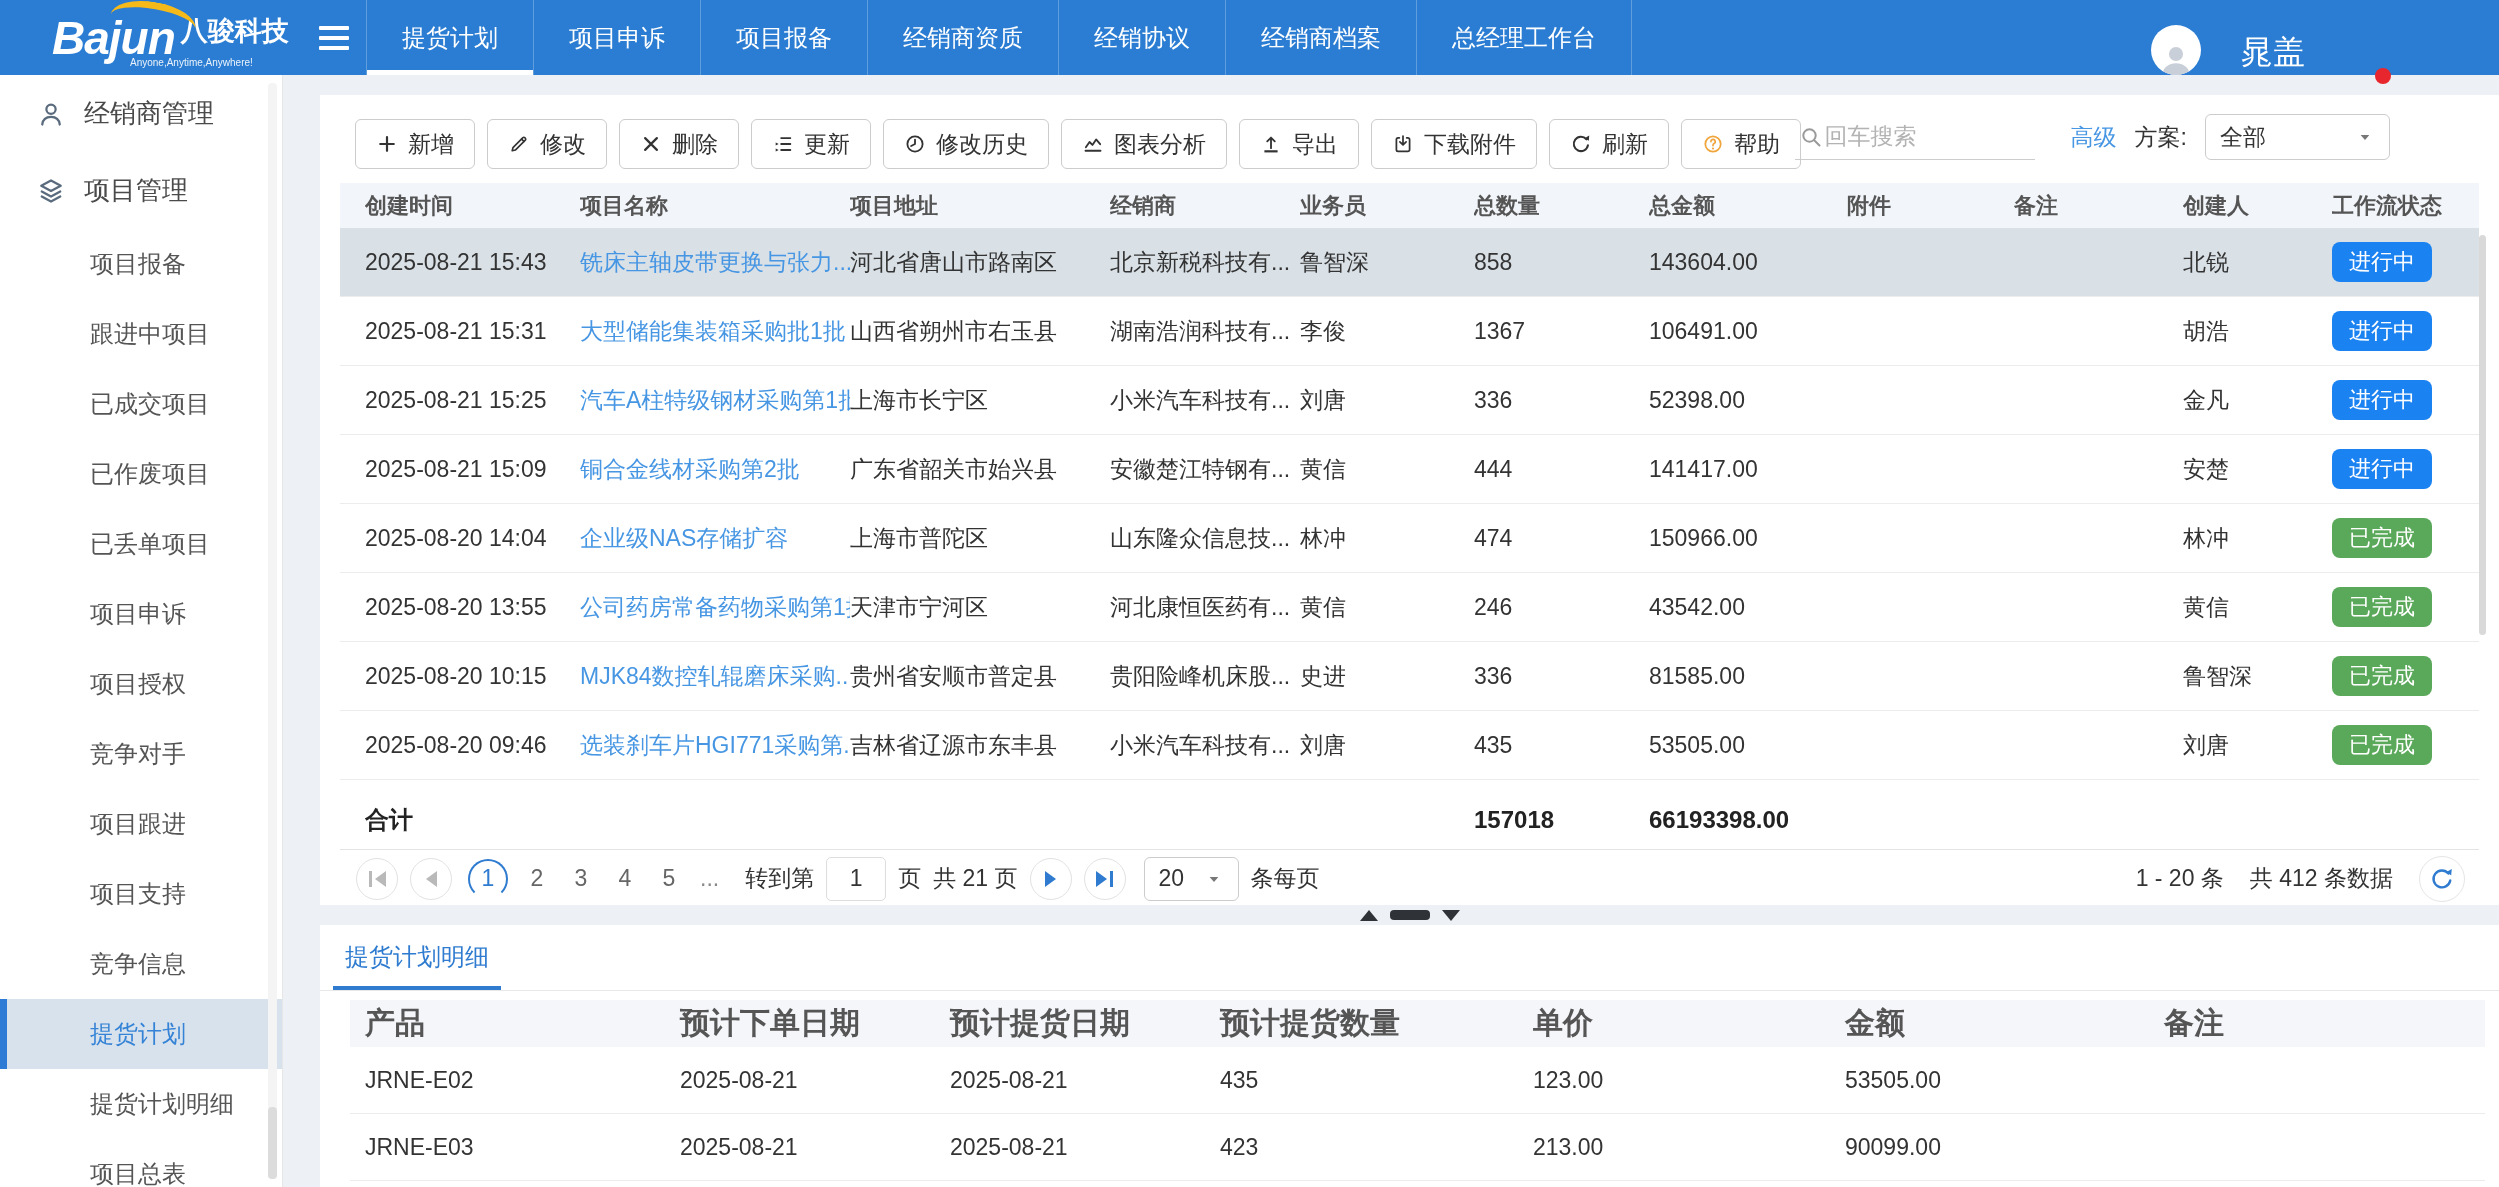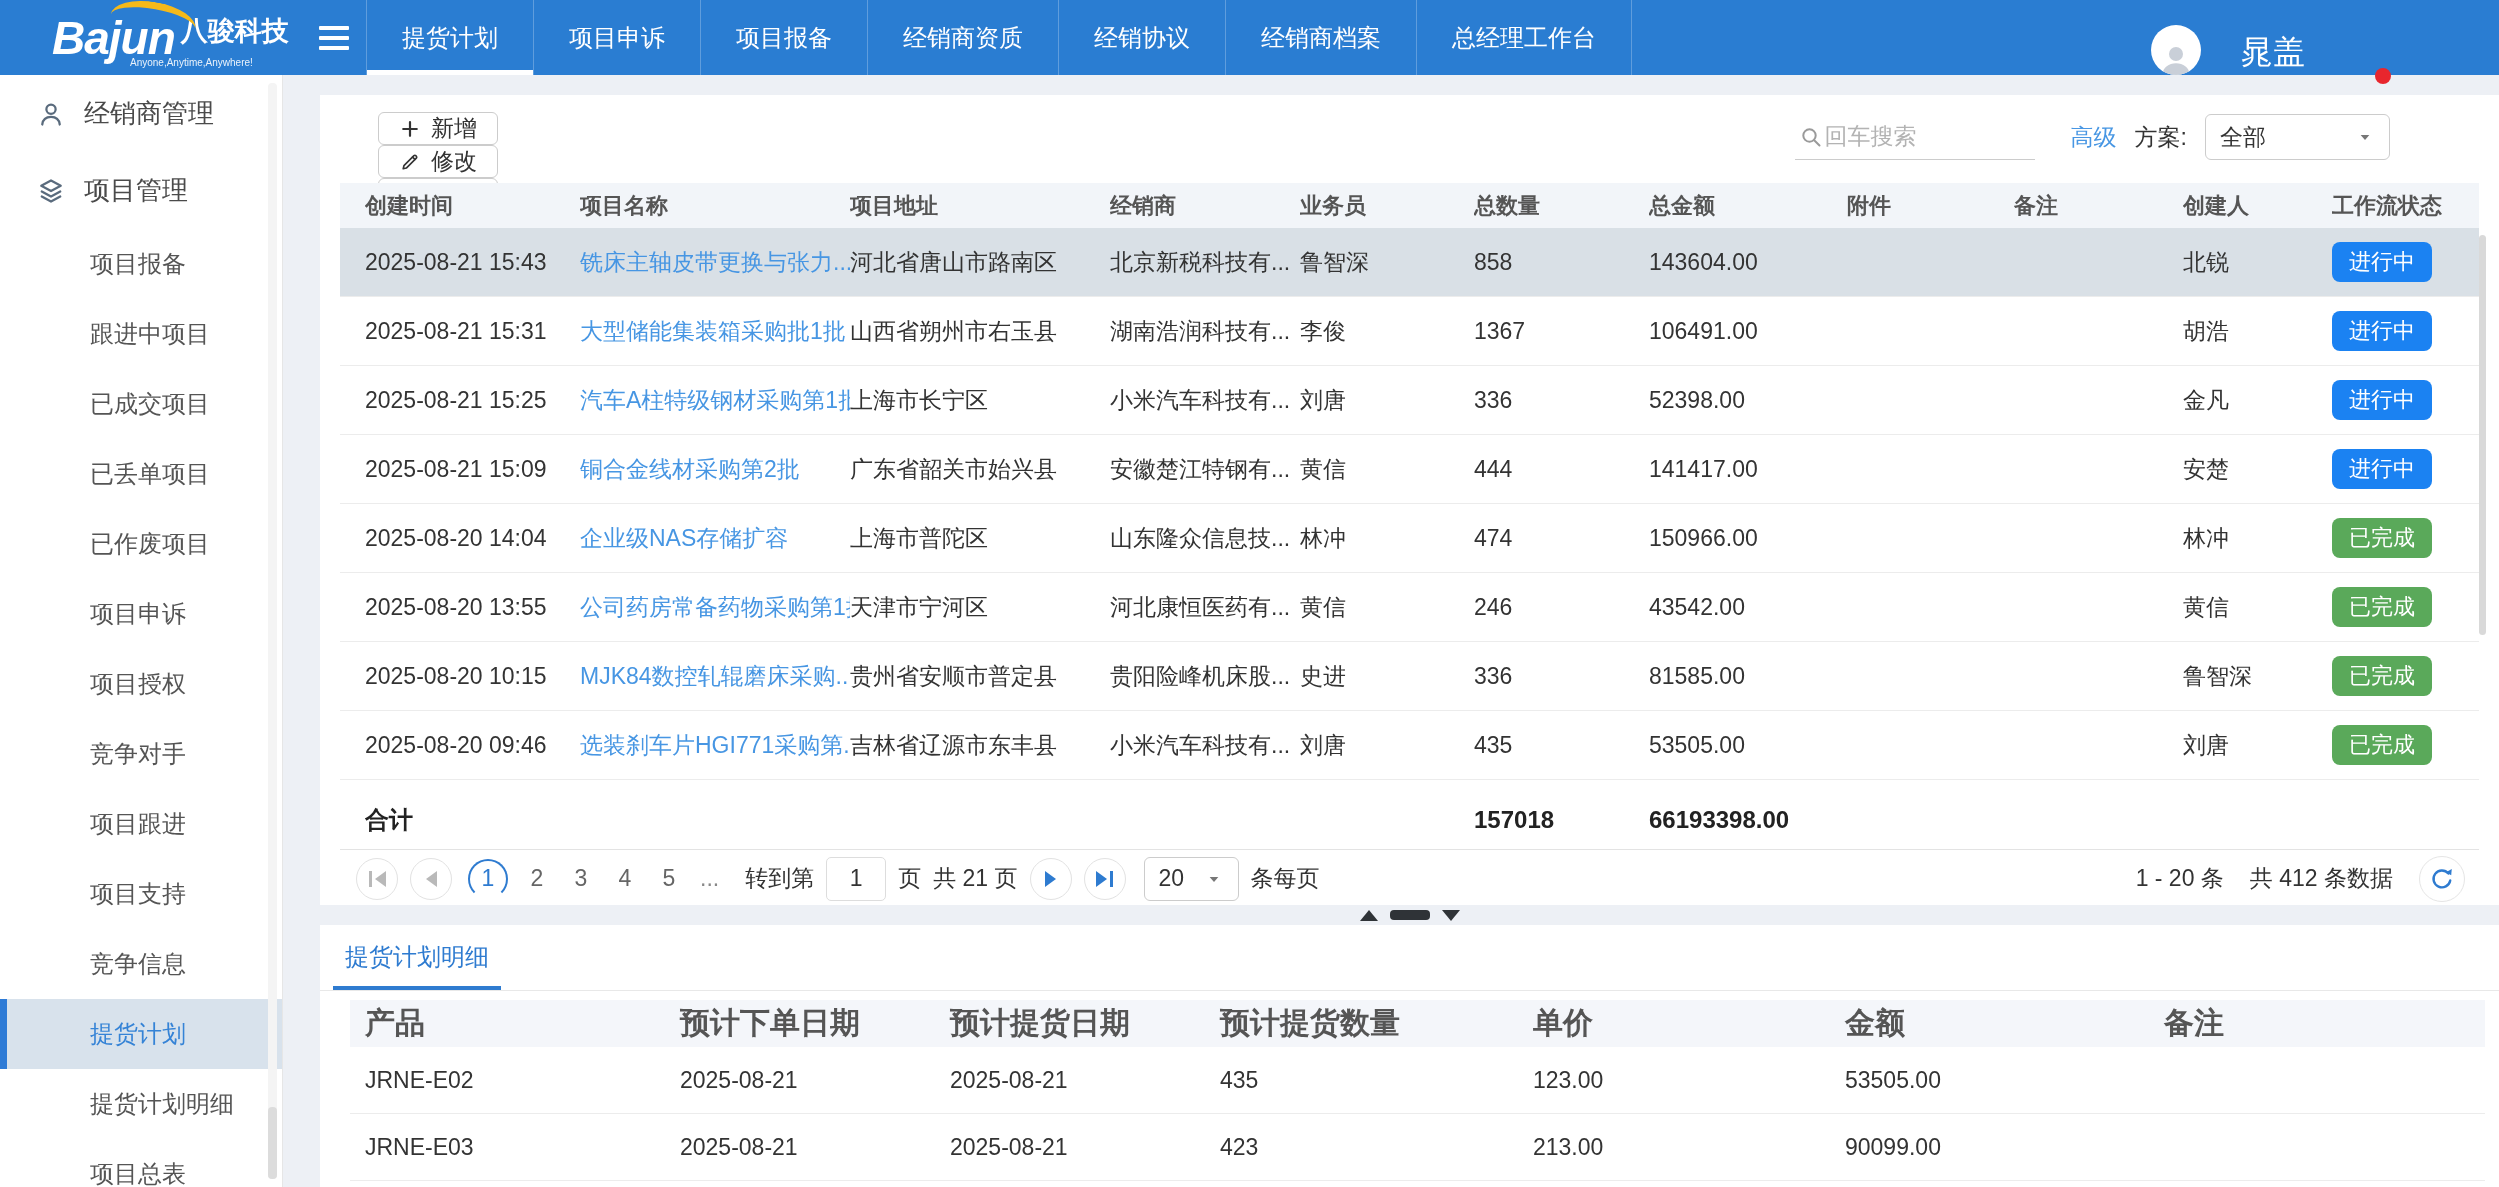--- a/index.html
+++ b/index.html
@@ -32,21 +32,21 @@
   .side-group { display:flex; align-items:center; gap:18px; padding:21px 0 21px 36px; font-size:26px; color:#4a4a4a; cursor:pointer; }
   .side-item { position:relative; padding:19px 0 19px 90px; font-size:24px; color:#555; cursor:pointer; white-space:nowrap; }
   .side-item.active { background:#d8e2ec; color:#3583d6; }
   .side-item.active::before { content:""; position:absolute; left:0; top:0; bottom:0; width:7px; background:#2e7bd6; }
   #side-track { position:absolute; right:5px; top:8px; bottom:8px; width:9px; background:#f4f4f4; border-radius:4px; }
   #side-thumb { position:absolute; right:5px; bottom:8px; width:9px; height:72px; background:#dcdcdc; border-radius:4px; }
 
   
   #main { position:absolute; left:283px; top:75px; right:0; bottom:0; background:#edf0f5; }
   #panel-top { position:absolute; left:37px; top:20px; right:0; height:810px; background:#fff; }
-  #toolbar { position:absolute; left:35px; top:17px; height:50px; display:flex; align-items:center;flex-direction:column; }
+  #toolbar { position:absolute; left:35px; top:24px; height:50px; display:flex; align-items:center; }
   .tbtn { height:50px; border:1px solid #ccc; border-radius:6px; background:#fff; display:inline-flex; align-items:center; gap:10px; padding:0 20px; font-size:23px; color:#333; margin-right:12px; cursor:pointer; font-family:inherit; white-space:nowrap; }
   #filter-area { position:absolute; right:55px; top:17px; height:50px; display:flex; align-items:center; gap:18px; }
   #search-box { display:flex; align-items:center; gap:2px; border-bottom:1px solid #ccc; height:46px; width:240px; padding:0 4px; color:#999; }
   #search-box input { border:none; outline:none; font-size:23px; width:175px; color:#333; font-family:inherit; }
   #search-box input::placeholder { color:#b3b3b3; }
   .blue-link { color:#4796e3; font-size:23px; cursor:pointer; }
   #scheme-label { font-size:23px; color:#333; }
   .fakesel { height:46px; border:1px solid #ccc; border-radius:6px; background:#fff; display:flex; align-items:center; justify-content:space-between; padding:0 14px; font-size:23px; color:#333; cursor:pointer; }
   #scheme-select { width:185px; }
   .mini-ic { font-size:26px; cursor:pointer; display:flex; }
@@ -203,22 +203,22 @@
               <path d="M4.6 12.4l7.4 4 7.4-4"></path>
               <path d="M4.6 16.4l7.4 4 7.4-4"></path>
             </g>
           </svg>
         </span>
         <span>项目管理</span>
       </div>
       <div class="side-item"><span>项目报备</span></div>
       <div class="side-item"><span>跟进中项目</span></div>
       <div class="side-item"><span>已成交项目</span></div>
+      <div class="side-item"><span>已作废项目</span></div>
       <div class="side-item"><span>已丢单项目</span></div>
-      <div class="side-item"><span>已作废项目</span></div>
       <div class="side-item"><span>项目申诉</span></div>
       <div class="side-item"><span>项目授权</span></div>
       <div class="side-item"><span>竞争对手</span></div>
       <div class="side-item"><span>项目跟进</span></div>
       <div class="side-item"><span>项目支持</span></div>
       <div class="side-item"><span>竞争信息</span></div>
       <div class="side-item active"><span>提货计划</span></div>
       <div class="side-item"><span>提货计划明细</span></div>
       <div class="side-item"><span>项目总表</span></div>
     </div>

